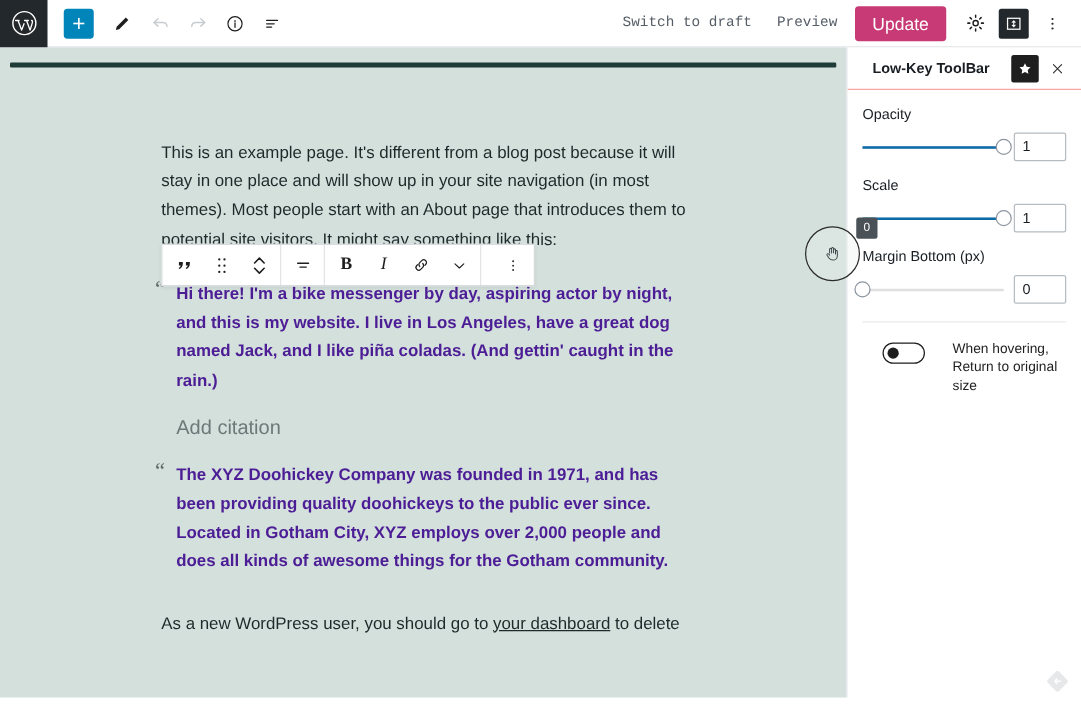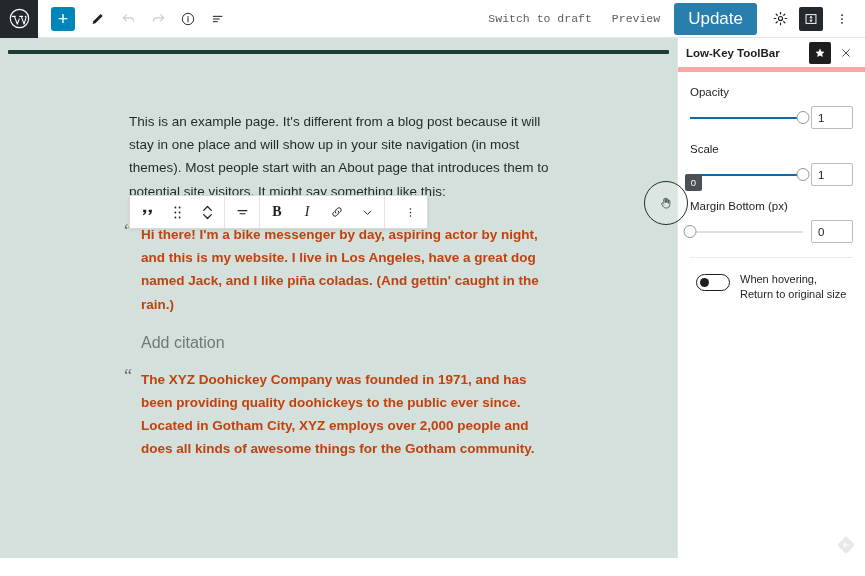--- a/index.html
+++ b/index.html
@@ -53,23 +53,23 @@
     display: flex; align-items: center;
     padding-right: 8px; gap: 0px;
   }
   .hdr-link {
     font-size: 11.5px; color: #555d66;
     background: none; border: none; cursor: pointer;
     padding: 6px 10px; white-space: nowrap;
     font-family: Liberation Mono, monospace;
   }
   .update-btn {
-    background: #0369a1; color: #ffffff;
+    background: #be185d; color: #ffffff;
     border: none; border-radius: 3px;
-    font-size: 17px; padding: 6px 14px;
+    font-size: 14px; padding: 6px 14px;
     cursor: pointer; margin: 0 8px 0 4px;
     font-family: "Liberation Sans", sans-serif;
     opacity: 0.85;
   }
   .icon-btn {
     width: 30px; height: 30px;
     display: flex; align-items: center; justify-content: center;
     border: none; background: transparent; cursor: pointer;
     color: #444;
   }
@@ -119,21 +119,21 @@
     position: absolute;
     left: -5px; top: -2px;
     font-size: 18px;
     color: #5f6b6b;
     font-family: "Liberation Serif", serif;
   }
   .quote-text {
     font-size: 13.5px;
     line-height: 1.72;
     font-weight: bold;
-    color: #c2410c;
+    color: #4c1d95;
     font-family: "Liberation Sans", sans-serif;
   }
   .citation {
     font-size: 16px;
     color: #6d7878;
     margin-top: 18px;
     padding-left: 12px;
     font-family: "Liberation Sans", sans-serif;
   }
 
@@ -168,22 +168,22 @@
   .sidebar {
     position: absolute;
     top: 38px; right: 0;
     width: 188px; height: 520px;
     background: #ffffff;
     border-left: 1px solid #e2e4e7;
     overflow: hidden;
   }
   .sb-head {
     display: flex; align-items: center;
-    height: 34px; padding: 0 8px 0 8px;
-    border-bottom: 5px solid #fca5a5;
+    height: 34px; padding: 0 8px 0 20px;
+    border-bottom: 1px solid #fca5a5;
   }
   .sb-title {
     font-size: 11.5px; font-weight: bold;
     color: #191e23; flex: 1;
     font-family: "Liberation Sans", sans-serif;
   }
   .sb-star {
     width: 22px; height: 22px;
     background: #1e1e1e; color: #fff;
     display: flex; align-items: center; justify-content: center;
@@ -239,21 +239,21 @@
     padding: 0 0 0 6px;
     font-family: "Liberation Sans", sans-serif;
     background: #fff;
   }
   .sb-divider {
     height: 1px; background: #e8eaeb;
     margin: 6px 0 0 0;
   }
   .toggle-row {
     display: flex; align-items: flex-start;
-    gap: 10px; padding: 14px 12px 0 18px;
+    gap: 22px; padding: 14px 12px 0 28px;
   }
   .toggle {
     position: relative;
     width: 34px; height: 17px;
     border-radius: 9px;
     border: 1.5px solid #1e1e1e;
     background: #fff;
     flex: 0 0 34px;
     cursor: pointer;
     margin-top: 2px;
@@ -416,20 +416,21 @@
         <div class="quote-text">Hi there! I'm a bike messenger by day, aspiring actor by night, and this is my website. I live in Los Angeles, have a great dog named Jack, and I like piña coladas. (And gettin' caught in the rain.)</div>
       </div>
       <div class="citation">Add citation</div>
 
 
       <div class="quote-block" style="margin-top:16px;">
         <span class="quote-mark">“</span>
         <div class="quote-text">The XYZ Doohickey Company was founded in 1971, and has been providing quality doohickeys to the public ever since. Located in Gotham City, XYZ employs over 2,000 people and does all kinds of awesome things for the Gotham community.</div>
       </div>
 
+      <p class="para" style="margin-top:26px;"><span>As a new WordPress user, you should go to </span><a href="#">your dashboard</a><span> to delete</span></p>
     </div>
   </div>
 
   <div class="block-toolbar">
     <div class="bt-group">
       <button class="bt-btn">
         <svg width="15" height="15" viewBox="0 0 24 24">
           <path d="M5 15.5c0-3.2 1.7-5.7 4.6-6.9l.8 1.5c-1.7.8-2.6 2-2.6 3.2h2.2v4.2H5v-2zM14 15.5c0-3.2 1.7-5.7 4.6-6.9l.8 1.5c-1.7.8-2.6 2-2.6 3.2h2.2v4.2H14v-2z" fill="#1e1e1e" transform="rotate(180 12 12.5)"></path>
         </svg>
       </button>

